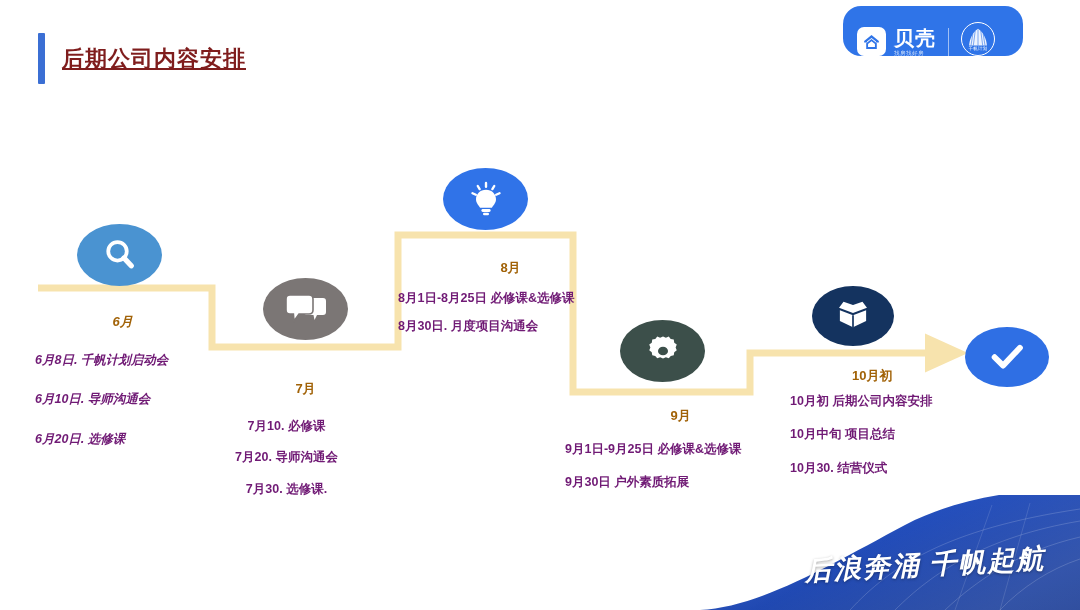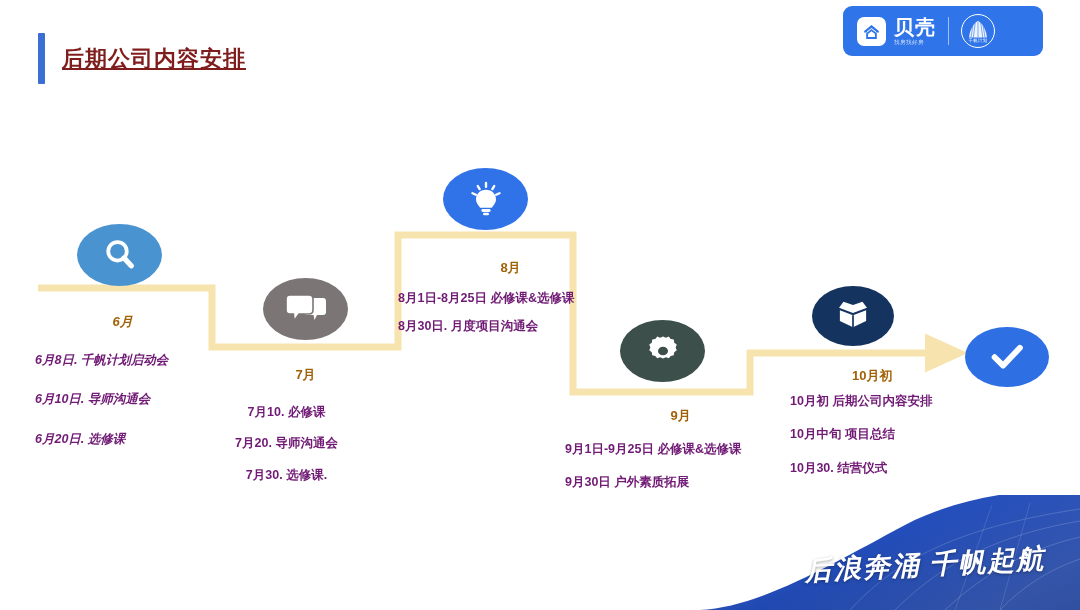--- a/index.html
+++ b/index.html
@@ -15,22 +15,22 @@
   
   .title-wrap{position:absolute;left:38px;top:33px;display:flex;align-items:center;}
   .title-bar{width:7px;height:51px;background:#3b6fd4;border-radius:1px;margin-right:17px;}
   .title-text{
     font-size:22px;font-weight:bold;letter-spacing:1px;color:#7f1d1d;
     line-height:1;white-space:nowrap;text-decoration:underline;
   }
 
   
   .logo-badge{
-    position:absolute;left:843px;top:6px;width:200px;height:50px;
-    background:#2f74e8;border-radius:9px;display:flex;align-items:center;
+    position:absolute;left:843px;top:6px;width:180px;height:50px;
+    background:#2f74e8;border-radius:18px;display:flex;align-items:flex-end;
     padding:0 14px;box-sizing:border-box;
   }
   .logo-house{
     width:29px;height:29px;background:#ffffff;border-radius:7px;
     display:flex;align-items:center;justify-content:center;flex:0 0 auto;
   }
   .logo-brand{margin-left:8px;display:flex;flex-direction:column;justify-content:center;}
   .logo-brand-main{color:#fff;font-size:20px;font-weight:bold;line-height:1;letter-spacing:1px;}
   .logo-brand-sub{color:#cfe0fb;font-size:5.5px;line-height:1;margin-top:3px;letter-spacing:.5px;}
   .logo-divider{width:1px;height:28px;background:rgba(255,255,255,.55);margin:0 12px;}
@@ -62,21 +62,21 @@
   .entry.wrap{white-space:normal;}
 
   
   #node-6  {left:35px;  top:224px;font-style:italic;}
   #node-6 .bubble{width:85px;height:62px;background:#4a93d1;margin-left:42px;}
   #node-6 .month{margin-top:27px;margin-left:42px;}
   #node-6 .entries{margin-top:22px;gap:24px;}
 
   #node-7  {left:225px; top:278px;}
   #node-7 .bubble{width:85px;height:62px;background:#7b7675;margin-left:38px;}
-  #node-7 .month{margin-top:26px;margin-left:38px;}
+  #node-7 .month{margin-top:40px;margin-left:38px;}
   #node-7 .entries{margin-top:21px;gap:16px;text-align:center;}
 
   #node-8  {left:398px; top:168px;}
   #node-8 .bubble{width:85px;height:62px;background:#3073e8;margin-left:45px;}
   #node-8 .month{margin-top:29px;margin-left:45px;}
   #node-8 .entries{margin-top:14px;gap:13px;width:180px;}
 
   #node-9  {left:565px; top:320px;}
   #node-9 .bubble{width:85px;height:62px;background:#3c4f4a;margin-left:55px;}
   #node-9 .month{margin-top:25px;margin-left:55px;}

